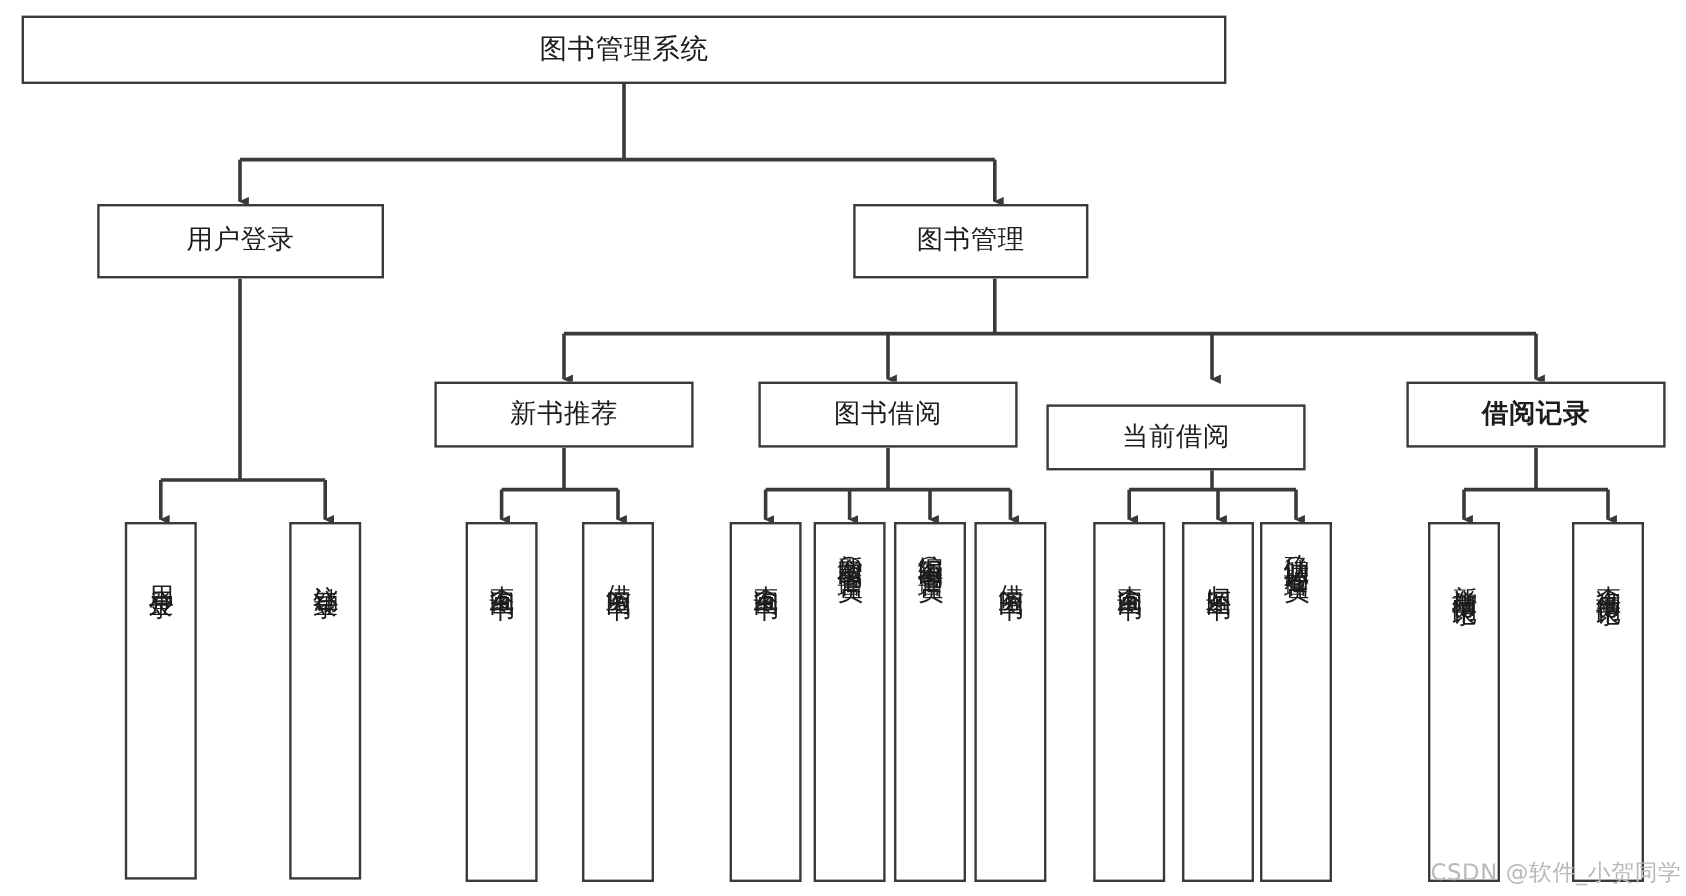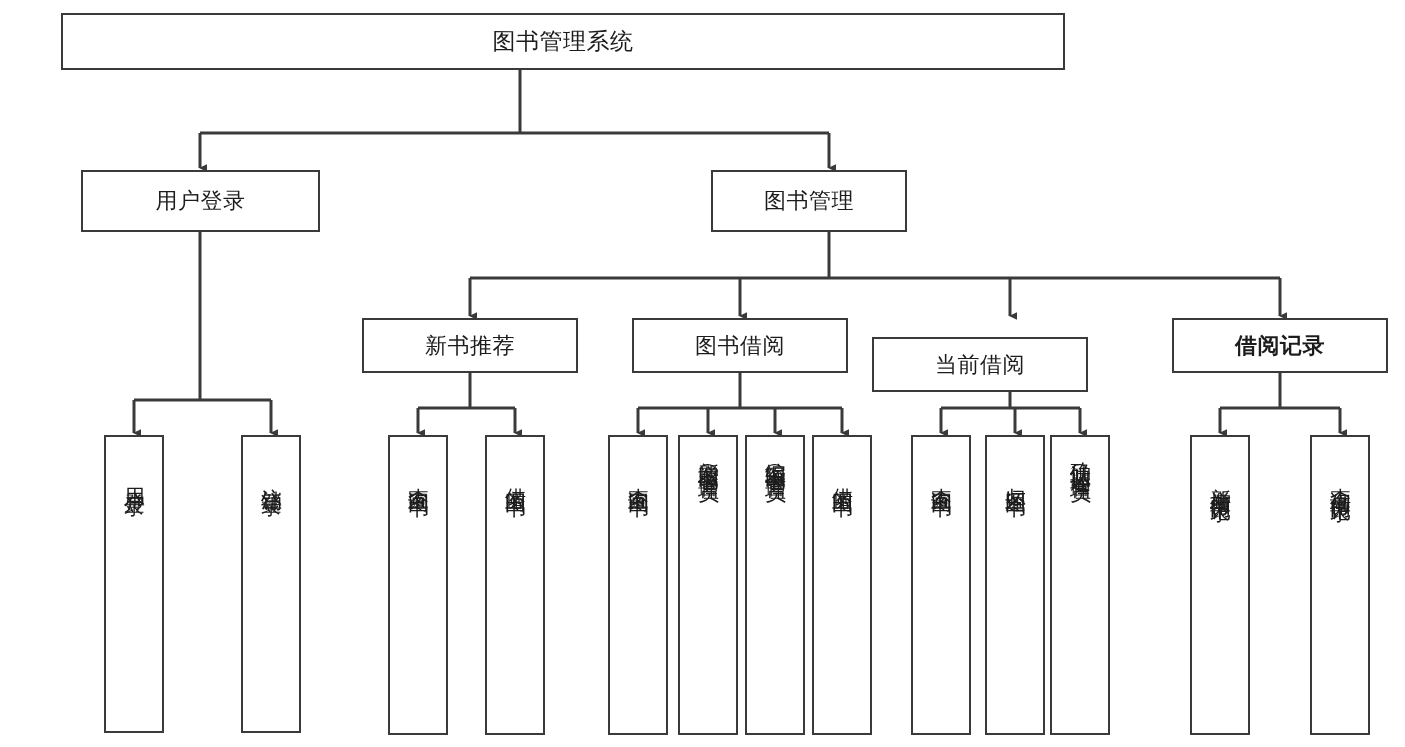--- a/index.html
+++ b/index.html
@@ -116,21 +116,21 @@
         <path d="M 941 408 L 941 433" marker-end="url(#arrowhead)"></path>
         <path d="M 1015 408 L 1015 433" marker-end="url(#arrowhead)"></path>
         <path d="M 1080 408 L 1080 433" marker-end="url(#arrowhead)"></path>
         <path d="M 1280 373 L 1280 408"></path>
         <path d="M 1220 408 L 1340 408"></path>
         <path d="M 1220 408 L 1220 433" marker-end="url(#arrowhead)"></path>
         <path d="M 1340 408 L 1340 433" marker-end="url(#arrowhead)"></path>
       </g>
   </svg>
 
-  <div class="node root horizontal" style="left: 18px; top: 13px; width: 1004px; height: 57px; margin-left: 43px;">
+  <div class="node root horizontal" style="left: 18px; top: 13px; width: 1004px; height: 57px;">
     <span class="node-label">图书管理系统</span>
   </div>
 
   <div id="level2-layer">
       <div class="node horizontal" style="left: 81px; top: 170px; width: 239px; height: 62px;">
         <span class="node-label">用户登录</span>
       </div>
       <div class="node horizontal" style="left: 711px; top: 170px; width: 196px; height: 62px;">
         <span class="node-label">图书管理</span>
       </div>
@@ -184,14 +184,15 @@
         <span class="node-label">确认归还（管理员）</span>
       </div>
       <div class="node vertical mid-aligned" style="left: 1190px; top: 435px; width: 60px; height: 300px;">
         <span class="node-label">新增借阅记录</span>
       </div>
       <div class="node vertical mid-aligned" style="left: 1310px; top: 435px; width: 60px; height: 300px;">
         <span class="node-label">查询借阅记录</span>
       </div>
     </div>
 
+  <div class="watermark" style="left: 1192px; top: 714px; color: rgb(185, 185, 185);">CSDN @软件_小贺同学</div>
 
 </div>
 
 </body></html>

